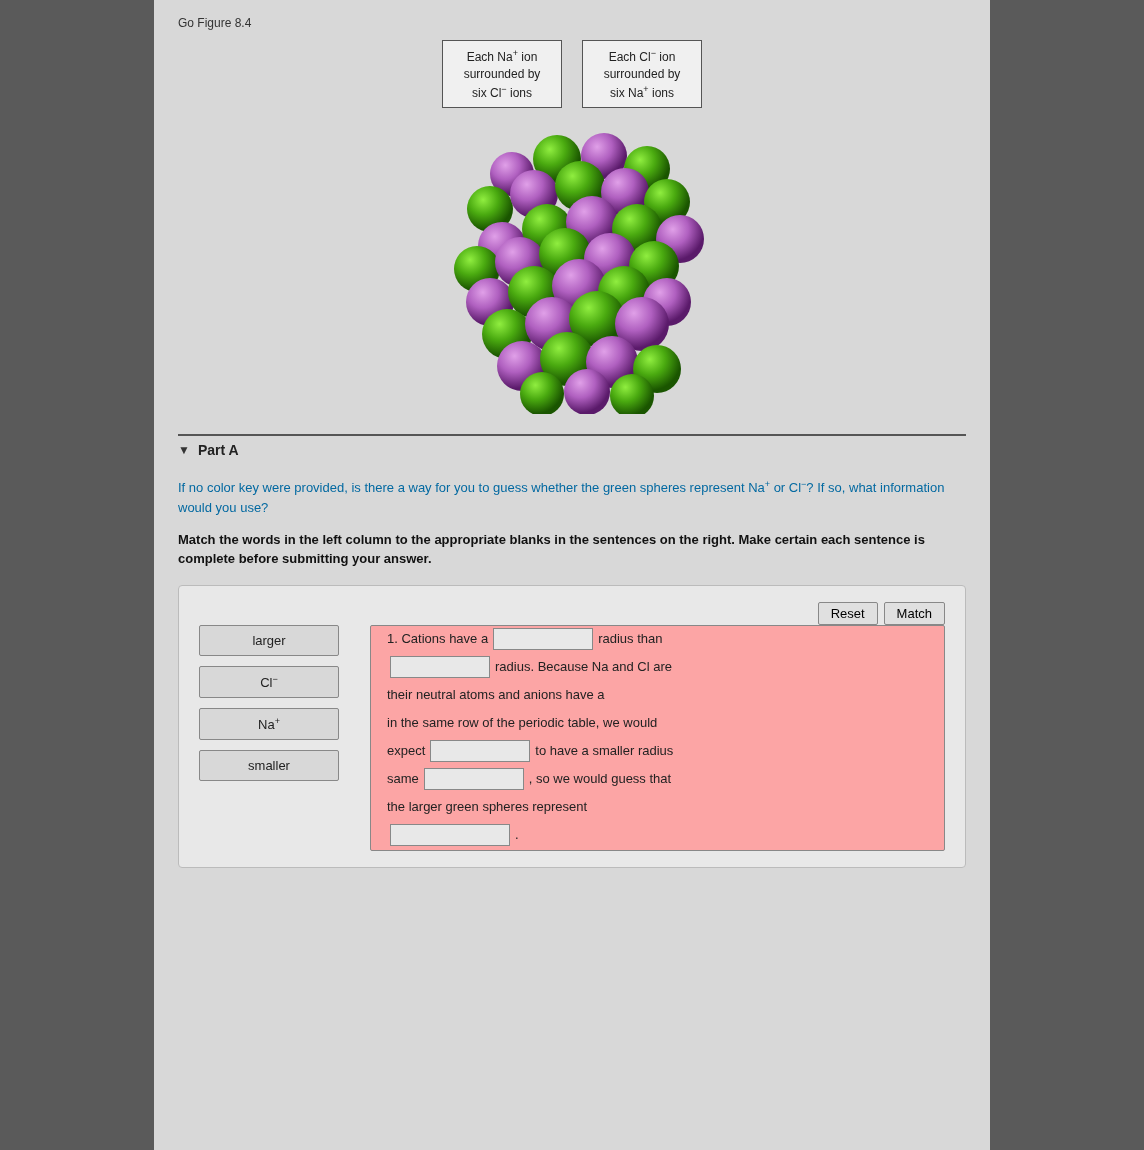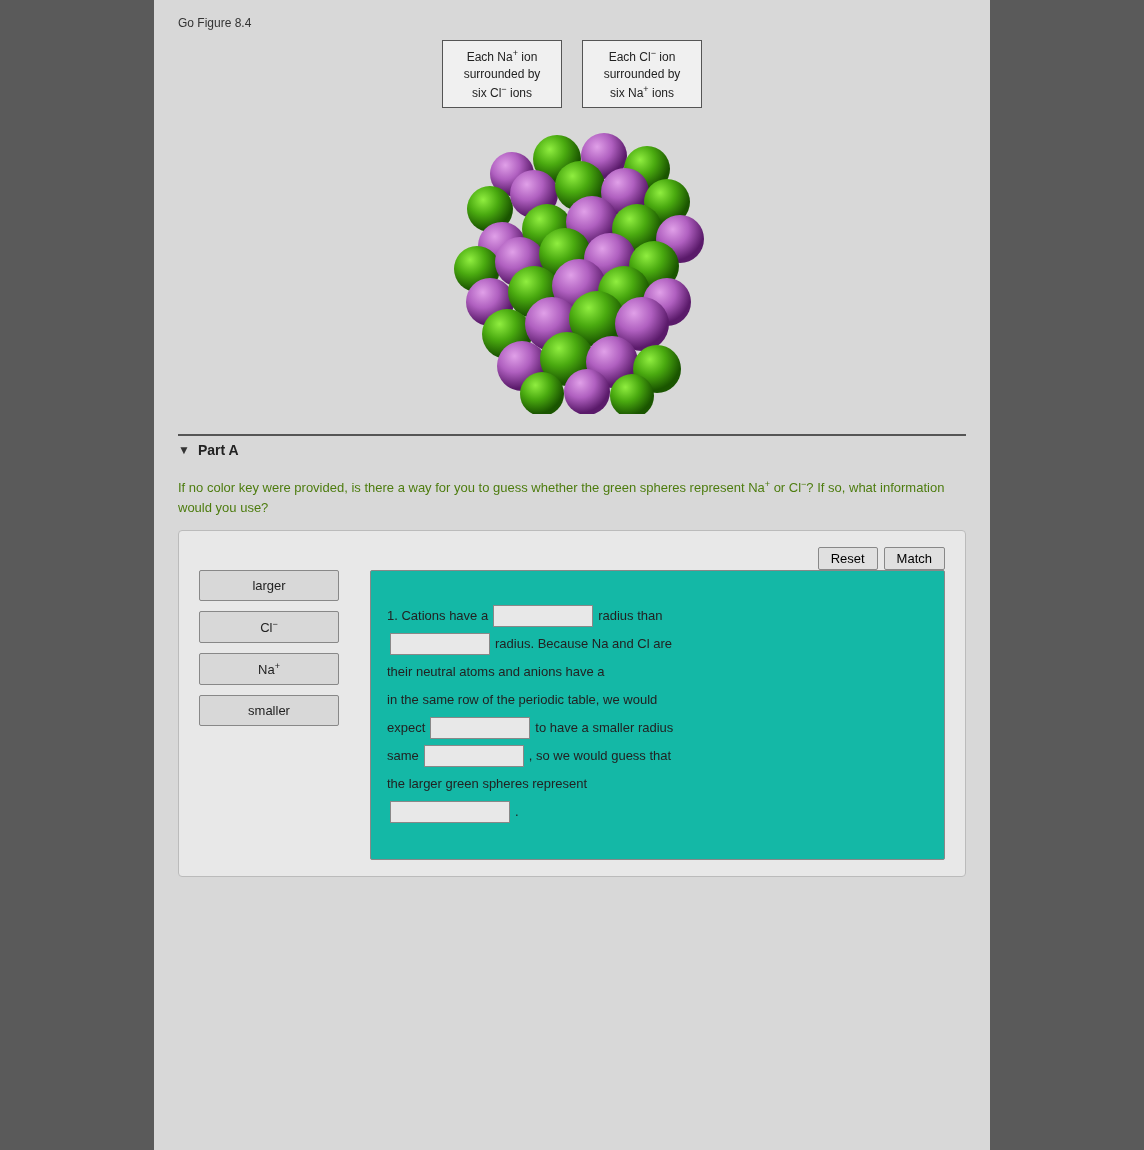--- a/index.html
+++ b/index.html
@@ -85,21 +85,21 @@
       border-top: 2px solid #555;
     }
 
     .part-a-arrow {
       font-size: 12px;
       color: #333;
     }
 
     .question-text {
       font-size: 13px;
-      color: #4d7c0f;
+      color: #0369a1;
       line-height: 1.5;
       margin-bottom: 12px;
     }
 
     .instruction-text {
       font-size: 13px;
       color: #111;
       font-weight: bold;
       line-height: 1.5;
       margin-bottom: 16px;
@@ -149,22 +149,22 @@
       text-align: center;
       font-size: 13px;
       cursor: pointer;
       border-radius: 2px;
     }
 
     
     .sentences-area {
       flex: 1;
       border: 1.5px solid #888;
-      background: #14b8a6;
-      padding: 32px 16px;
+      background: #fca5a5;
+      padding: 0 16px;
       border-radius: 2px;
       font-size: 13px;
       line-height: 2;
     }
 
     .blank-box {
       display: inline-block;
       border: 1px solid #888;
       background: #e8e8e8;
       min-width: 100px;
@@ -269,20 +269,23 @@
   <div class="part-a-section">
     <div class="part-a-header">
       <span class="part-a-arrow">▼</span>
       <span>Part A</span>
     </div>
 
     <p class="question-text">
       If no color key were provided, is there a way for you to guess whether the green spheres represent Na<sup>+</sup> or Cl<sup>−</sup>? If so, what information would you use?
     </p>
 
+    <p class="instruction-text">
+      Match the words in the left column to the appropriate blanks in the sentences on the right. Make certain each sentence is complete before submitting your answer.
+    </p>
 
     <div class="match-container">
 
       <div class="match-top-bar">
         <button class="btn-reset">Reset</button>
         <button class="btn-help">Match</button>
       </div>
 
       <div class="match-body">
 

